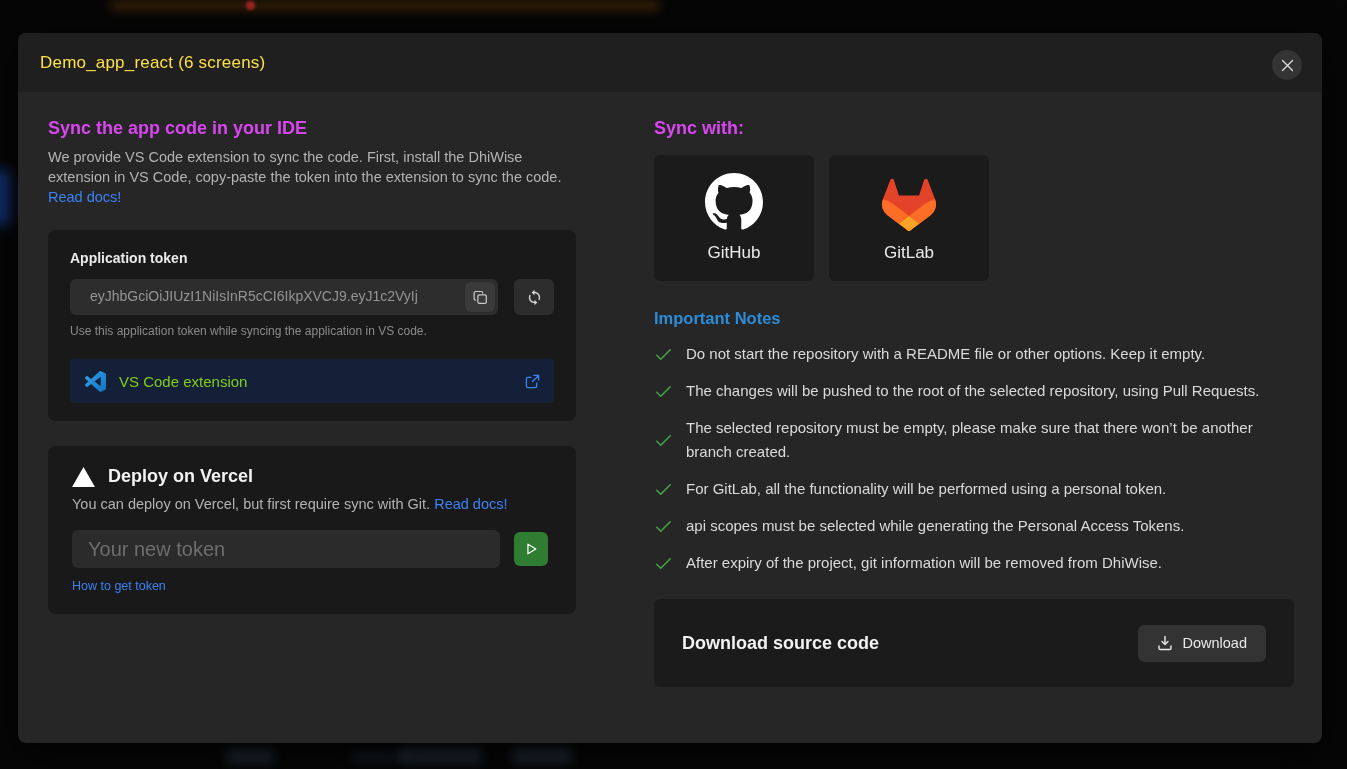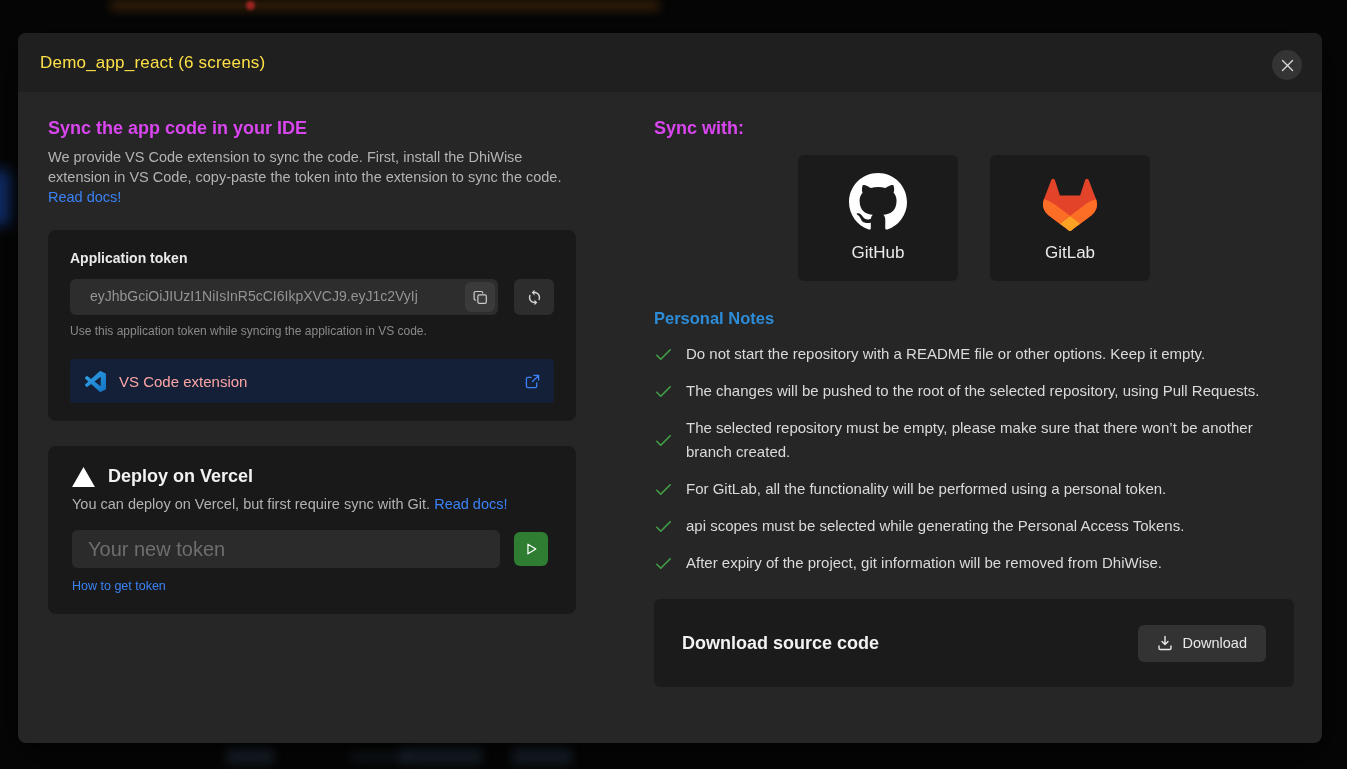--- a/index.html
+++ b/index.html
@@ -63,42 +63,42 @@
   }
   .refresh-btn {
     width:40px; height:36px; background:#2d2d2d; border:none; border-radius:6px;
     cursor:pointer; display:flex; align-items:center; justify-content:center;
   }
   .helper { margin-top:9px; font-size:12px; color:#8a8a8a; }
   .vscode-row {
     margin-top:21px; height:44px; background:#142038; border-radius:4px;
     display:flex; align-items:center; gap:13px; padding:0 14px 0 15px; cursor:pointer;
   }
-  .vscode-label { font-size:15px; color:#fca5a5; }
+  .vscode-label { font-size:15px; color:#84cc16; }
   .vscode-row .ext { margin-left:auto; display:flex; }
 
   .vercel-card { margin-top:25px; padding:20px 24px 20px; }
   .vercel-head { display:flex; align-items:center; gap:13px; }
   .vercel-title { font-size:18px; font-weight:700; color:#f2f2f2; }
   .vercel-desc { margin-top:7px; font-size:14.5px; line-height:20px; color:#b3b3b3; }
   .vercel-row { margin-top:16px; display:flex; align-items:center; gap:14px; }
   .vercel-input {
     width:428px; height:38px; background:#2b2b2b; border:none; outline:none; border-radius:6px;
     color:#cfcfcf; font-size:20px; padding:0 16px; font-family:"Liberation Sans", sans-serif;
   }
   .vercel-input::placeholder { color:#6e6e6e; }
   .go-btn {
     width:34px; height:34px; background:#2e7d32; border:none; border-radius:6px;
     cursor:pointer; display:flex; align-items:center; justify-content:center;
   }
   .howto { display:inline-block; margin-top:11px; font-size:12.5px; }
 
   
   .col-right { margin-left:78px; width:640px; flex:none; }
-  .providers { margin-top:16px; display:flex; gap:32px;justify-content:center; }
+  .providers { margin-top:16px; display:flex; gap:15px; }
   .provider-card {
     width:160px; height:126px; background:#1b1b1b; border-radius:6px; cursor:pointer;
     display:flex; flex-direction:column; align-items:center; justify-content:center; gap:12px;
   }
   .provider-label { font-size:17px; color:#eaeaea; }
 
   .notes-heading { margin-top:28px; font-size:16.5px; font-weight:700; color:#2d8cd8; }
   .notes-list { margin-top:14px; }
   .note-item { display:flex; align-items:center; gap:13px; margin-bottom:13px; }
   .note-item .check { flex:none; display:flex; }
@@ -239,21 +239,21 @@
                 <path fill="#e24329" d="M282.83 170.73l-.27-.69-26.14-68.22a6.81 6.81 0 0 0-2.69-3.24 7 7 0 0 0-8 .43 7 7 0 0 0-2.32 3.52l-17.65 54h-71.47l-17.65-54a6.86 6.86 0 0 0-2.32-3.53 7 7 0 0 0-8-.43 6.87 6.87 0 0 0-2.69 3.24L97.44 170l-.26.69a48.54 48.54 0 0 0 16.1 56.1l.09.07.24.17 39.82 29.82 19.7 14.91 12 9.06a8.07 8.07 0 0 0 9.76 0l12-9.06 19.7-14.91 40.06-30 .1-.08a48.56 48.56 0 0 0 16.08-56.04z"></path>
                 <path fill="#fc6d26" d="M282.83 170.73l-.27-.69a88.3 88.3 0 0 0-35.15 15.8L190 229.25c19.55 14.79 36.57 27.64 36.57 27.64l40.06-30 .1-.08a48.56 48.56 0 0 0 16.1-56.08z"></path>
                 <path fill="#fca326" d="M153.43 256.89l19.7 14.91 12 9.06a8.07 8.07 0 0 0 9.76 0l12-9.06 19.7-14.91s-17.02-12.89-36.57-27.64c-19.55 14.75-36.59 27.64-36.59 27.64z"></path>
                 <path fill="#fc6d26" d="M132.58 185.84A88.19 88.19 0 0 0 97.44 170l-.26.69a48.54 48.54 0 0 0 16.1 56.1l.09.07.24.17 39.82 29.82s17-12.85 36.57-27.64z"></path>
               </svg>
           </span>
           <span class="provider-label">GitLab</span>
         </div>
       </div>
 
-      <div class="notes-heading">Personal Notes</div>
+      <div class="notes-heading">Important Notes</div>
 
       <div class="notes-list">
 
           <div class="note-item">
             <span class="check">
               <svg width="19" height="19" viewBox="0 0 24 24">
                 <path d="M3.5 13l5 5L20.5 6" fill="none" stroke="#43a047" stroke-width="2" stroke-linecap="round" stroke-linejoin="round"></path>
               </svg>
             </span>
             <span class="note-text">Do not start the repository with a README file or other options. Keep it empty.</span>

